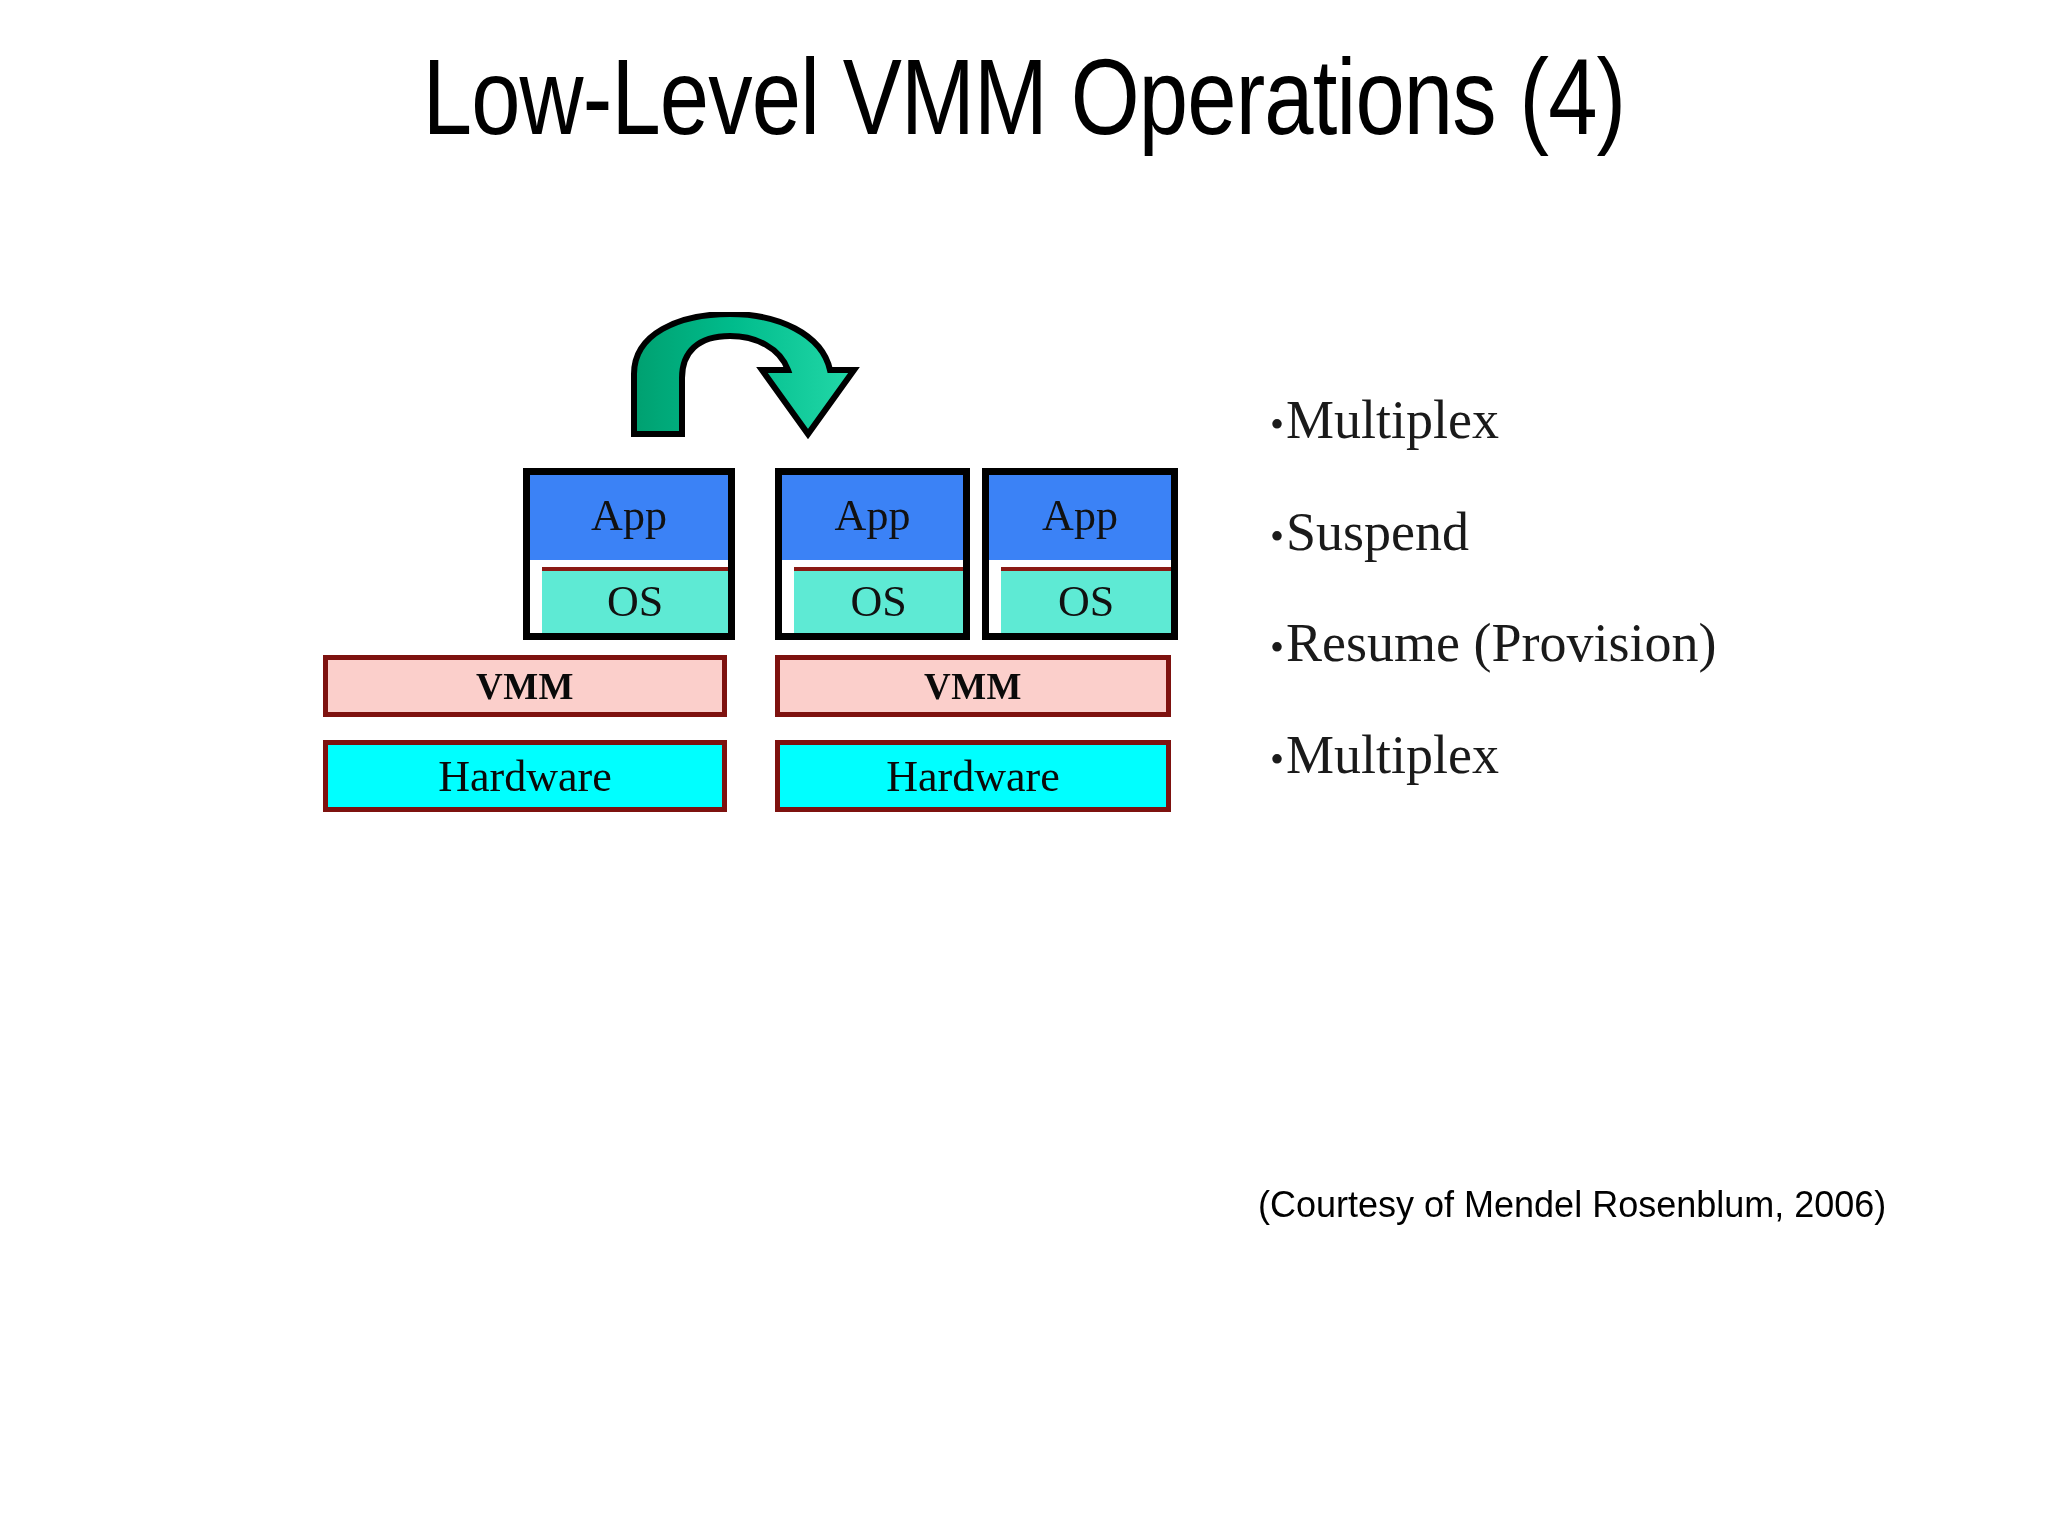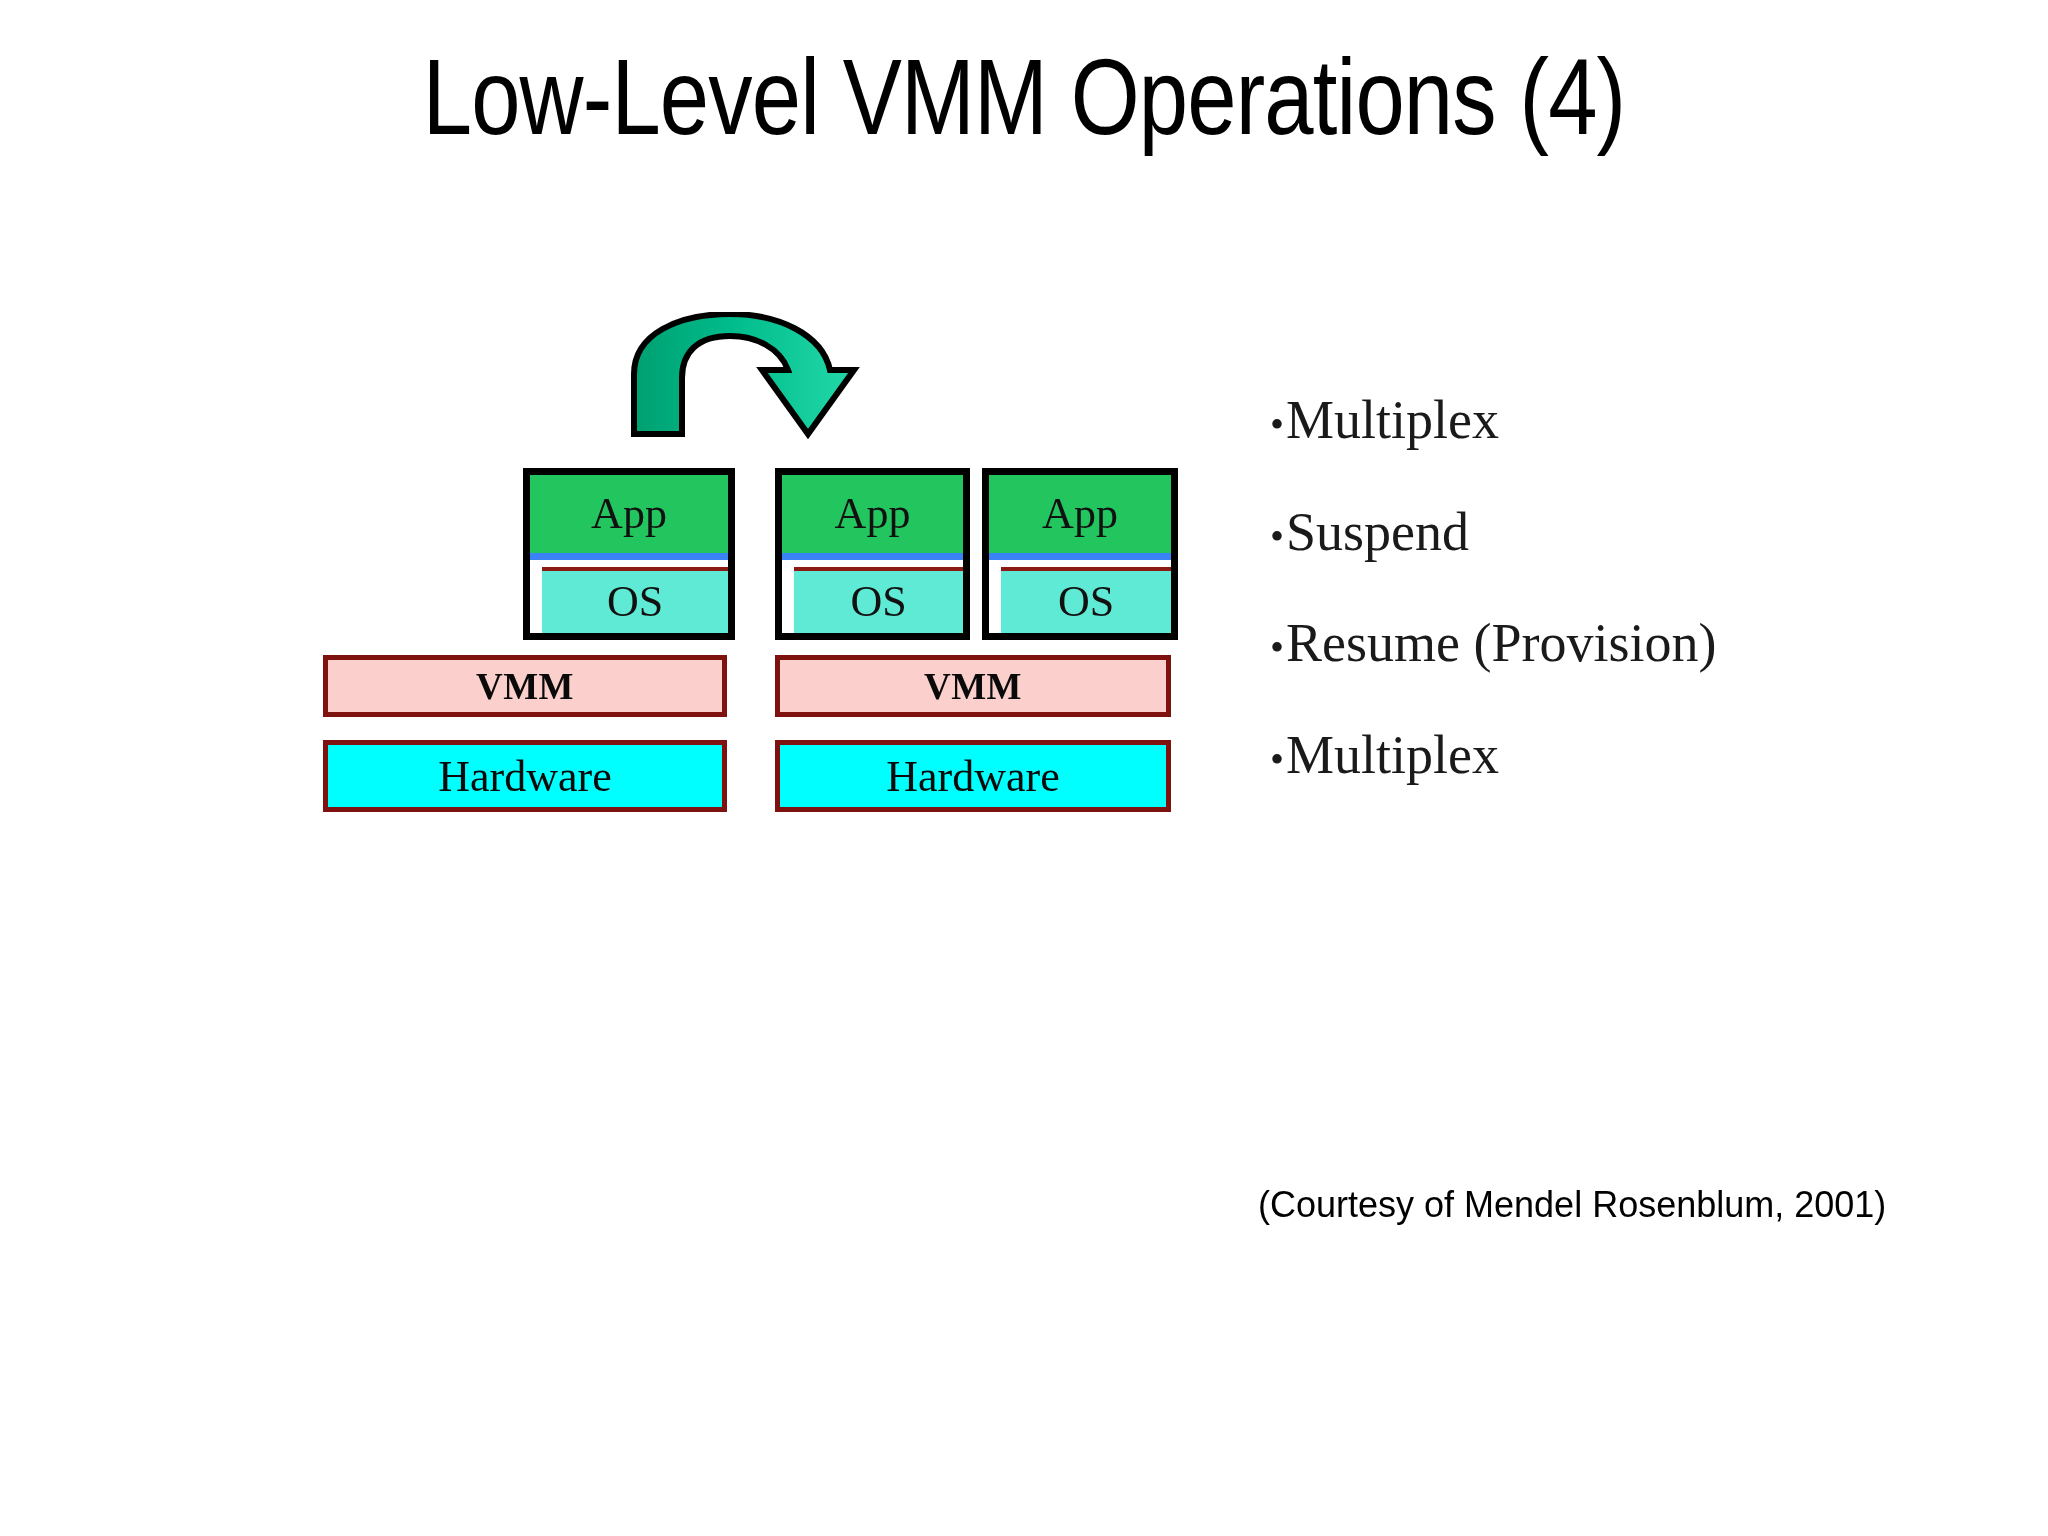--- a/index.html
+++ b/index.html
@@ -50,22 +50,22 @@
     border: 7px solid #000000;
     box-sizing: border-box;
     background: #ffffff;
   }
   .vm-app {
     position: absolute;
     left: 0;
     right: 0;
     top: 0;
     height: 54%;
-    background: #22c55e;
-    border-bottom: 7px solid #3b82f6;
+    background: #3b82f6;
+    border-bottom: 4px solid #3b82f6;
     box-sizing: border-box;
     display: flex;
     align-items: center;
     justify-content: center;
   }
   .vm-os {
     position: absolute;
     left: 12px;
     right: 0;
     bottom: 0;
@@ -274,15 +274,15 @@
       <span>Resume (Provision)</span>
     </div>
 
     <div class="op-item">
       <span class="op-bullet">•</span>
       <span>Multiplex</span>
     </div>
 
   </div>
 
-  <div id="courtesy">(Courtesy of Mendel Rosenblum, 2001)</div>
+  <div id="courtesy">(Courtesy of Mendel Rosenblum, 2006)</div>
 
 </div>
 
 </body></html>

